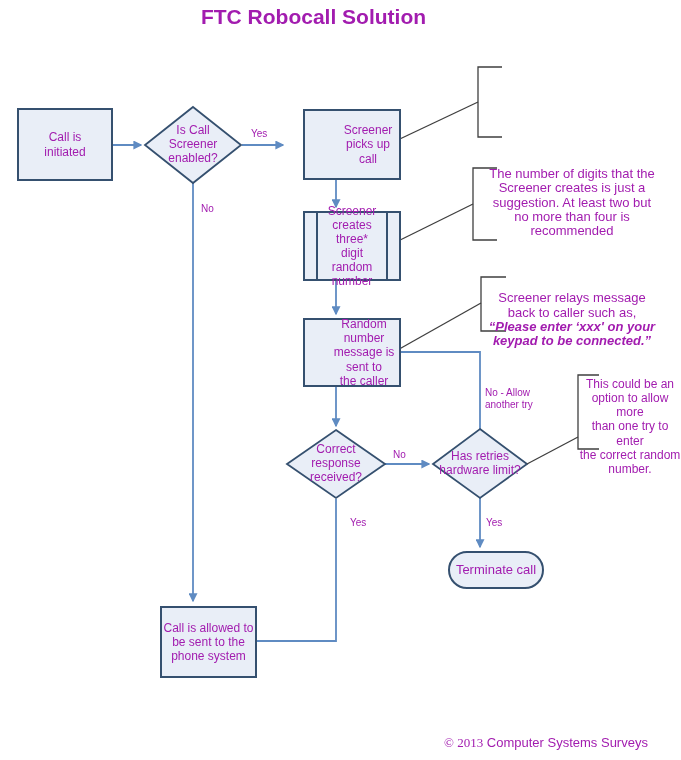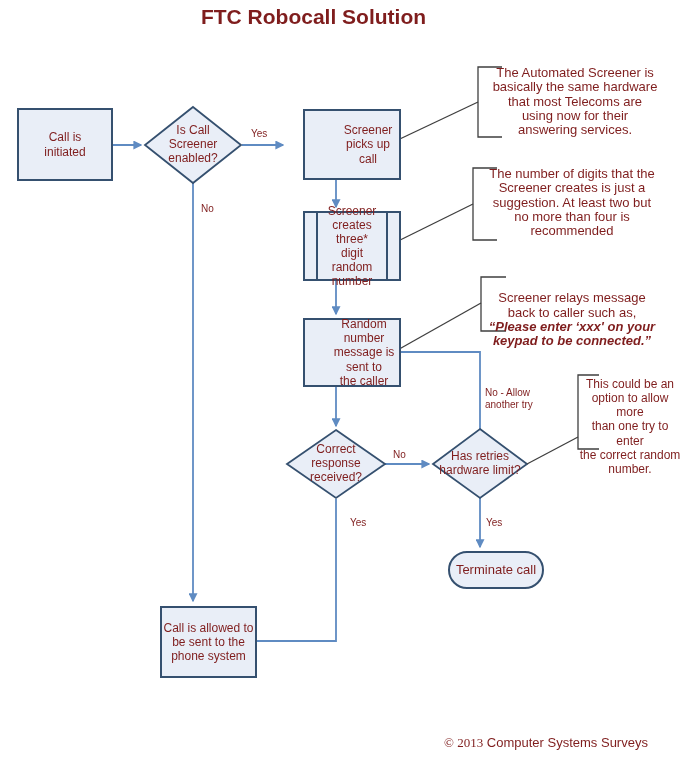--- a/index.html
+++ b/index.html
@@ -1,18 +1,18 @@
 <!DOCTYPE html>
 <html><head>
 <meta charset="utf-8">
 <style>
   html,body{margin:0;padding:0;background:#ffffff;}
   .canvas{
     position:relative;width:681px;height:760px;background:#ffffff;
-    font-family:"Liberation Sans",sans-serif;color:#7f1d1d;overflow:hidden;
+    font-family:"Liberation Sans",sans-serif;color:#a21caf;overflow:hidden;
   }
   .title{
     position:absolute;left:0;top:5px;width:627px;text-align:center;
     font-size:21px;font-weight:bold;letter-spacing:0px;
   }
   svg.layer{position:absolute;left:0;top:0;}
   .node{
     position:absolute;display:flex;align-items:center;justify-content:center;
     background:#E9EEF7;border:2px solid #35506F;box-sizing:border-box;
     font-size:12px;line-height:1.18;text-align:center;white-space:pre-line;margin-left:16px;
@@ -120,25 +120,20 @@
 hardware limit?</div>
 
   <div class="elabel" style="left:251px;top:120px;">Yes</div>
   <div class="elabel" style="left:201px;top:195px;">No</div>
   <div class="elabel" style="left:393px;top:441px;">No</div>
   <div class="elabel" style="left:350px;top:509px;">Yes</div>
   <div class="elabel" style="left:485px;top:379px;">No - Allow
 another try</div>
   <div class="elabel" style="left:486px;top:509px;">Yes</div>
 
-  <div class="note" style="left:481px;top:66px;width:188px;">The Automated Screener is
-basically the same hardware
-that most Telecoms are
-using now for their
-answering services.</div>
 
   <div class="note" style="left:474px;top:167px;width:196px;">The number of digits that the
 Screener creates is just a
 suggestion.  At least two but
 no more than four is
 recommended</div>
 
   <div class="note" style="left:484px;top:277px;width:176px;">
     <span>Screener relays message
 back to caller such as,</span>

